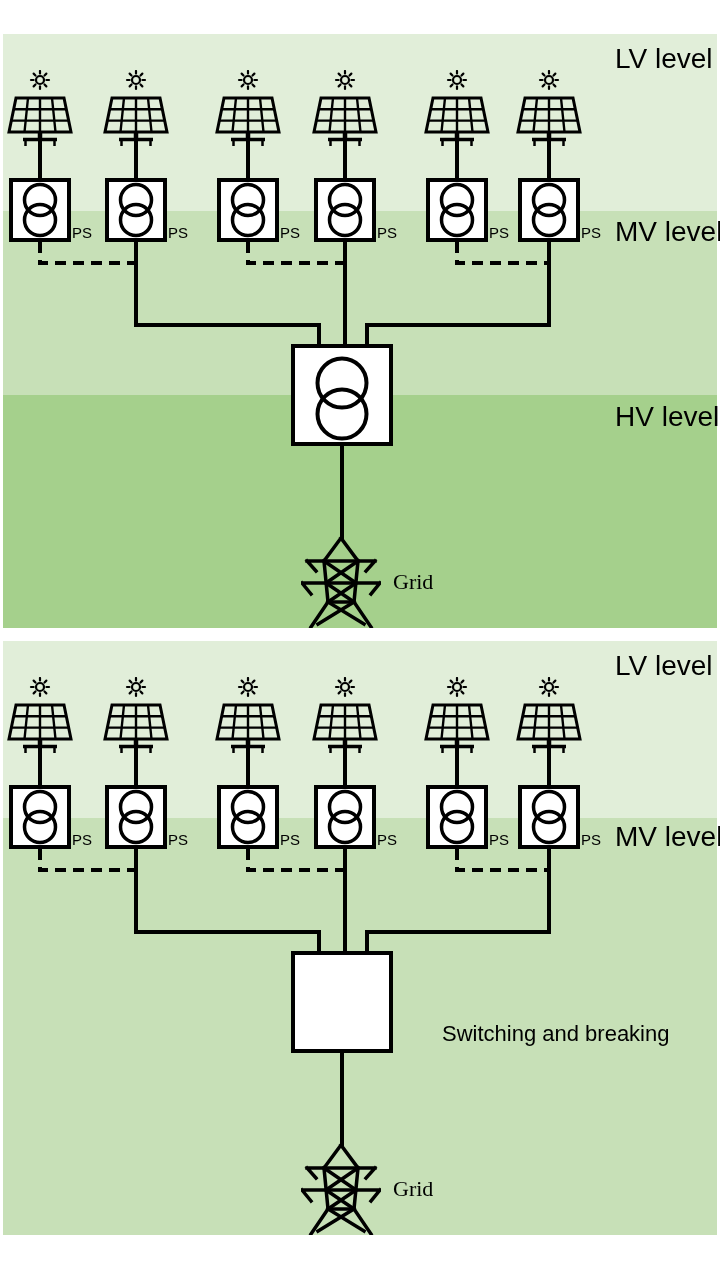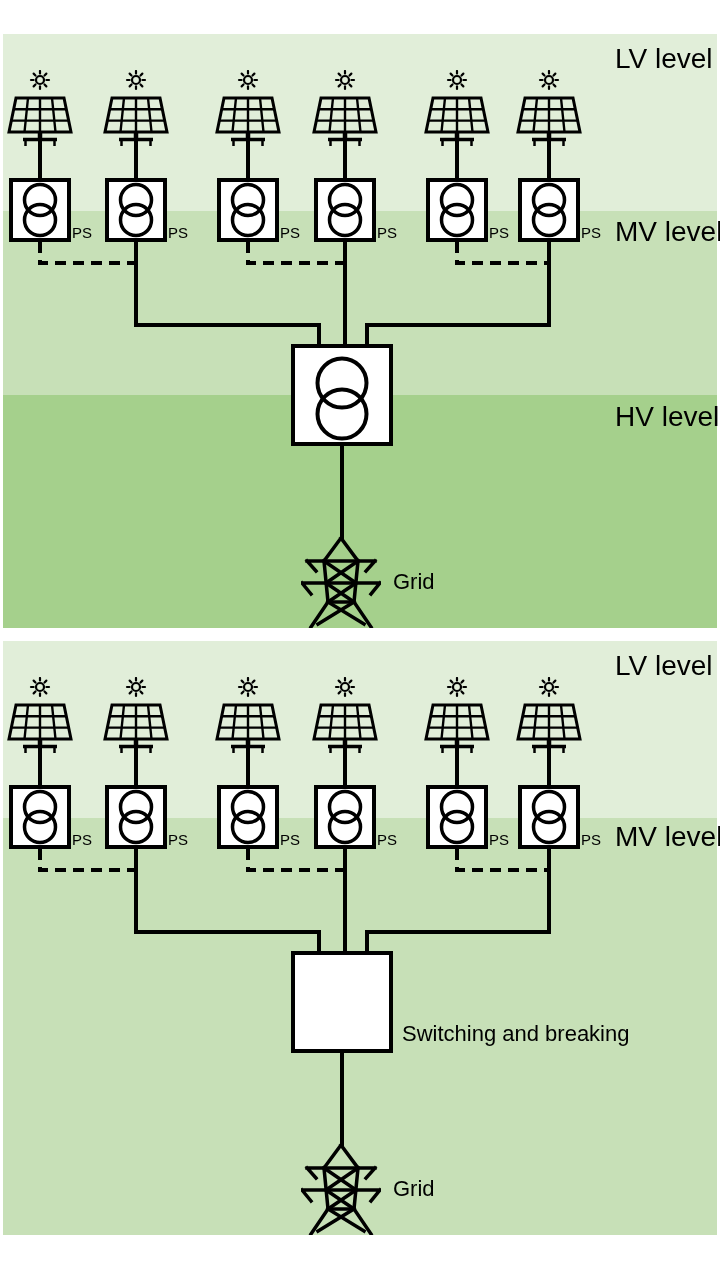--- a/index.html
+++ b/index.html
@@ -31,24 +31,24 @@
   .u1 { left:2px; } .u2 { left:98px; } .u3 { left:210px; }
   .u4 { left:307px; } .u5 { left:419px; } .u6 { left:511px; }
   .unit svg { display:block; }
   .ps { position:absolute; left:67px; top:156px; font-size:15px; line-height:14px; }
 
   .station {
     position:absolute; left:288px; top:310px; width:94px; height:94px;
     background:#ffffff; border:4px solid #000; box-sizing:content-box;
   }
   .station-label { position:absolute; left:399px; top:379px; font-size:22px; line-height:27px; }
-  .station-label div { white-space:nowrap; }
+  .station-label div { white-space:nowrap;margin-left:40px; }
 
   .pylon { position:absolute; left:298px; top:502px; }
-  .grid-label { position:absolute; left:390px; top:536px; font-size:22px; line-height:24px; }
+  .grid-label { position:absolute; left:390px; top:536px; font-size:22px; line-height:24px;font-family:Liberation Serif, serif; }
 </style>
 </head>
 <body>
 
 <svg width="0" height="0" style="position:absolute" aria-hidden="true">
   <defs>
     <symbol id="sym-unit" viewBox="0 0 70 174">
       <g stroke="#000" stroke-width="2.2" fill="none" stroke-linecap="round">
         <circle cx="35" cy="10" r="4"></circle>
         <line x1="35" y1="1" x2="35" y2="3.6"></line>

